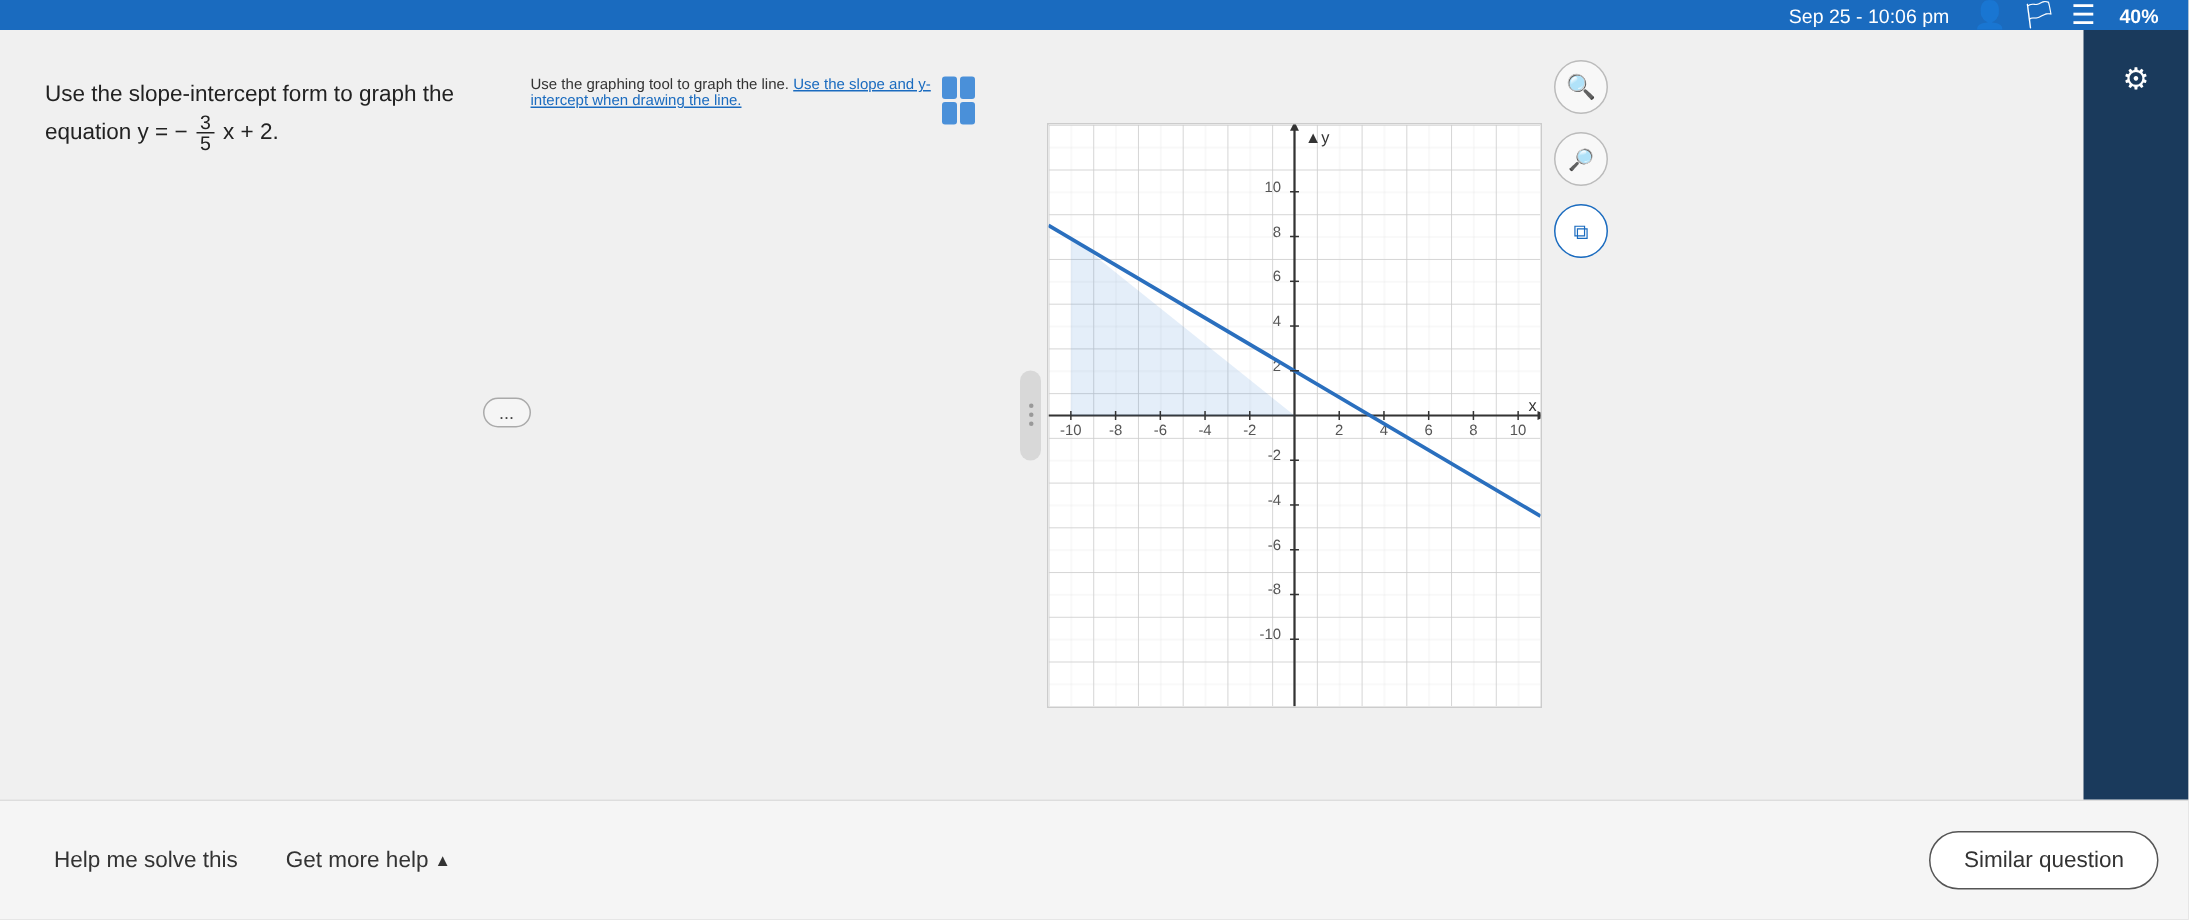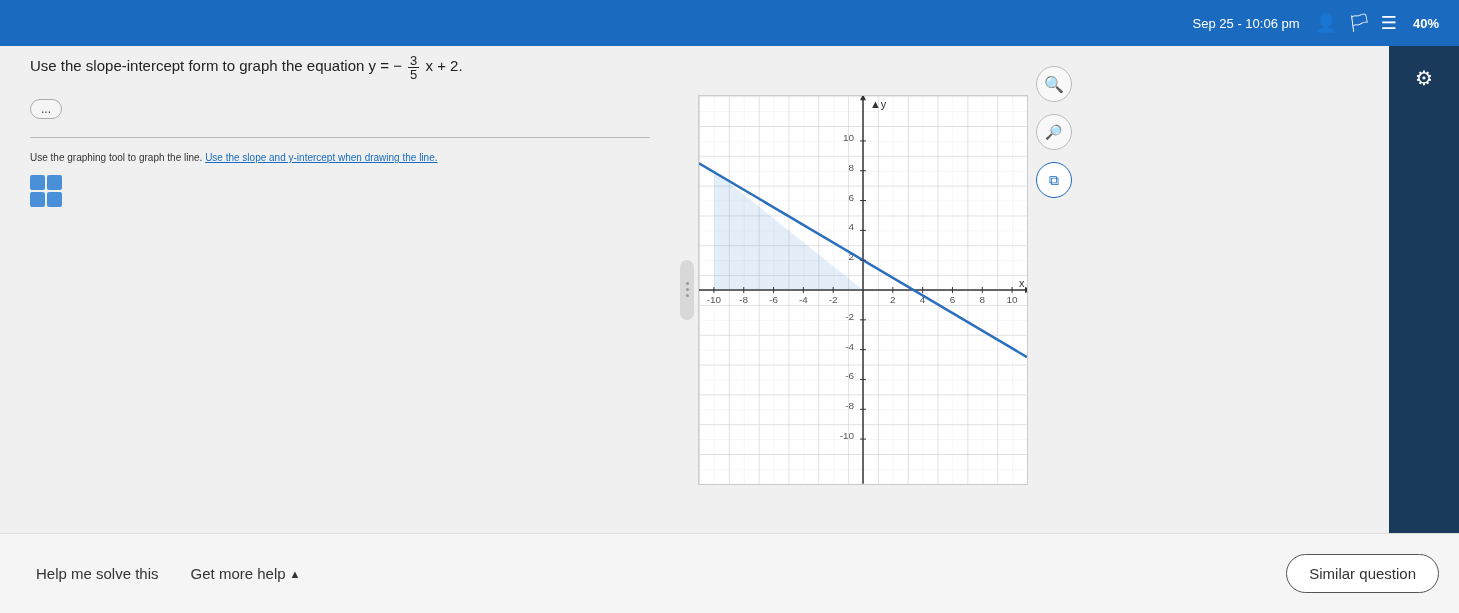--- a/index.html
+++ b/index.html
@@ -9,21 +9,21 @@
       width: 1459px;
       height: 613px;
       overflow: hidden;
       display: flex;
       flex-direction: column;
     }
 
     
     .top-bar {
       background: #1a6bbf;
-      height: 46px;
+      height: 20px;
       display: flex;
       align-items: center;
       justify-content: flex-end;
       padding: 0 20px;
       gap: 16px;
     }
     .top-bar-right {
       display: flex;
       align-items: center;
       gap: 16px;
@@ -51,23 +51,23 @@
       background: #f0f0f0;
       flex: 1;
       display: flex;
       flex-direction: row;
       position: relative;
     }
 
     
     .left-panel {
       flex: 1;
-      padding: 8px 30px;
-      display: flex;
-      flex-direction: column;
+      padding: 31px 30px;
+      display: flex;
+      flex-direction: row;
       max-width: 680px;
     }
 
     .question-text {
       font-size: 15px;
       color: #222;
       margin-bottom: 10px;
       line-height: 1.6;
     }
 

